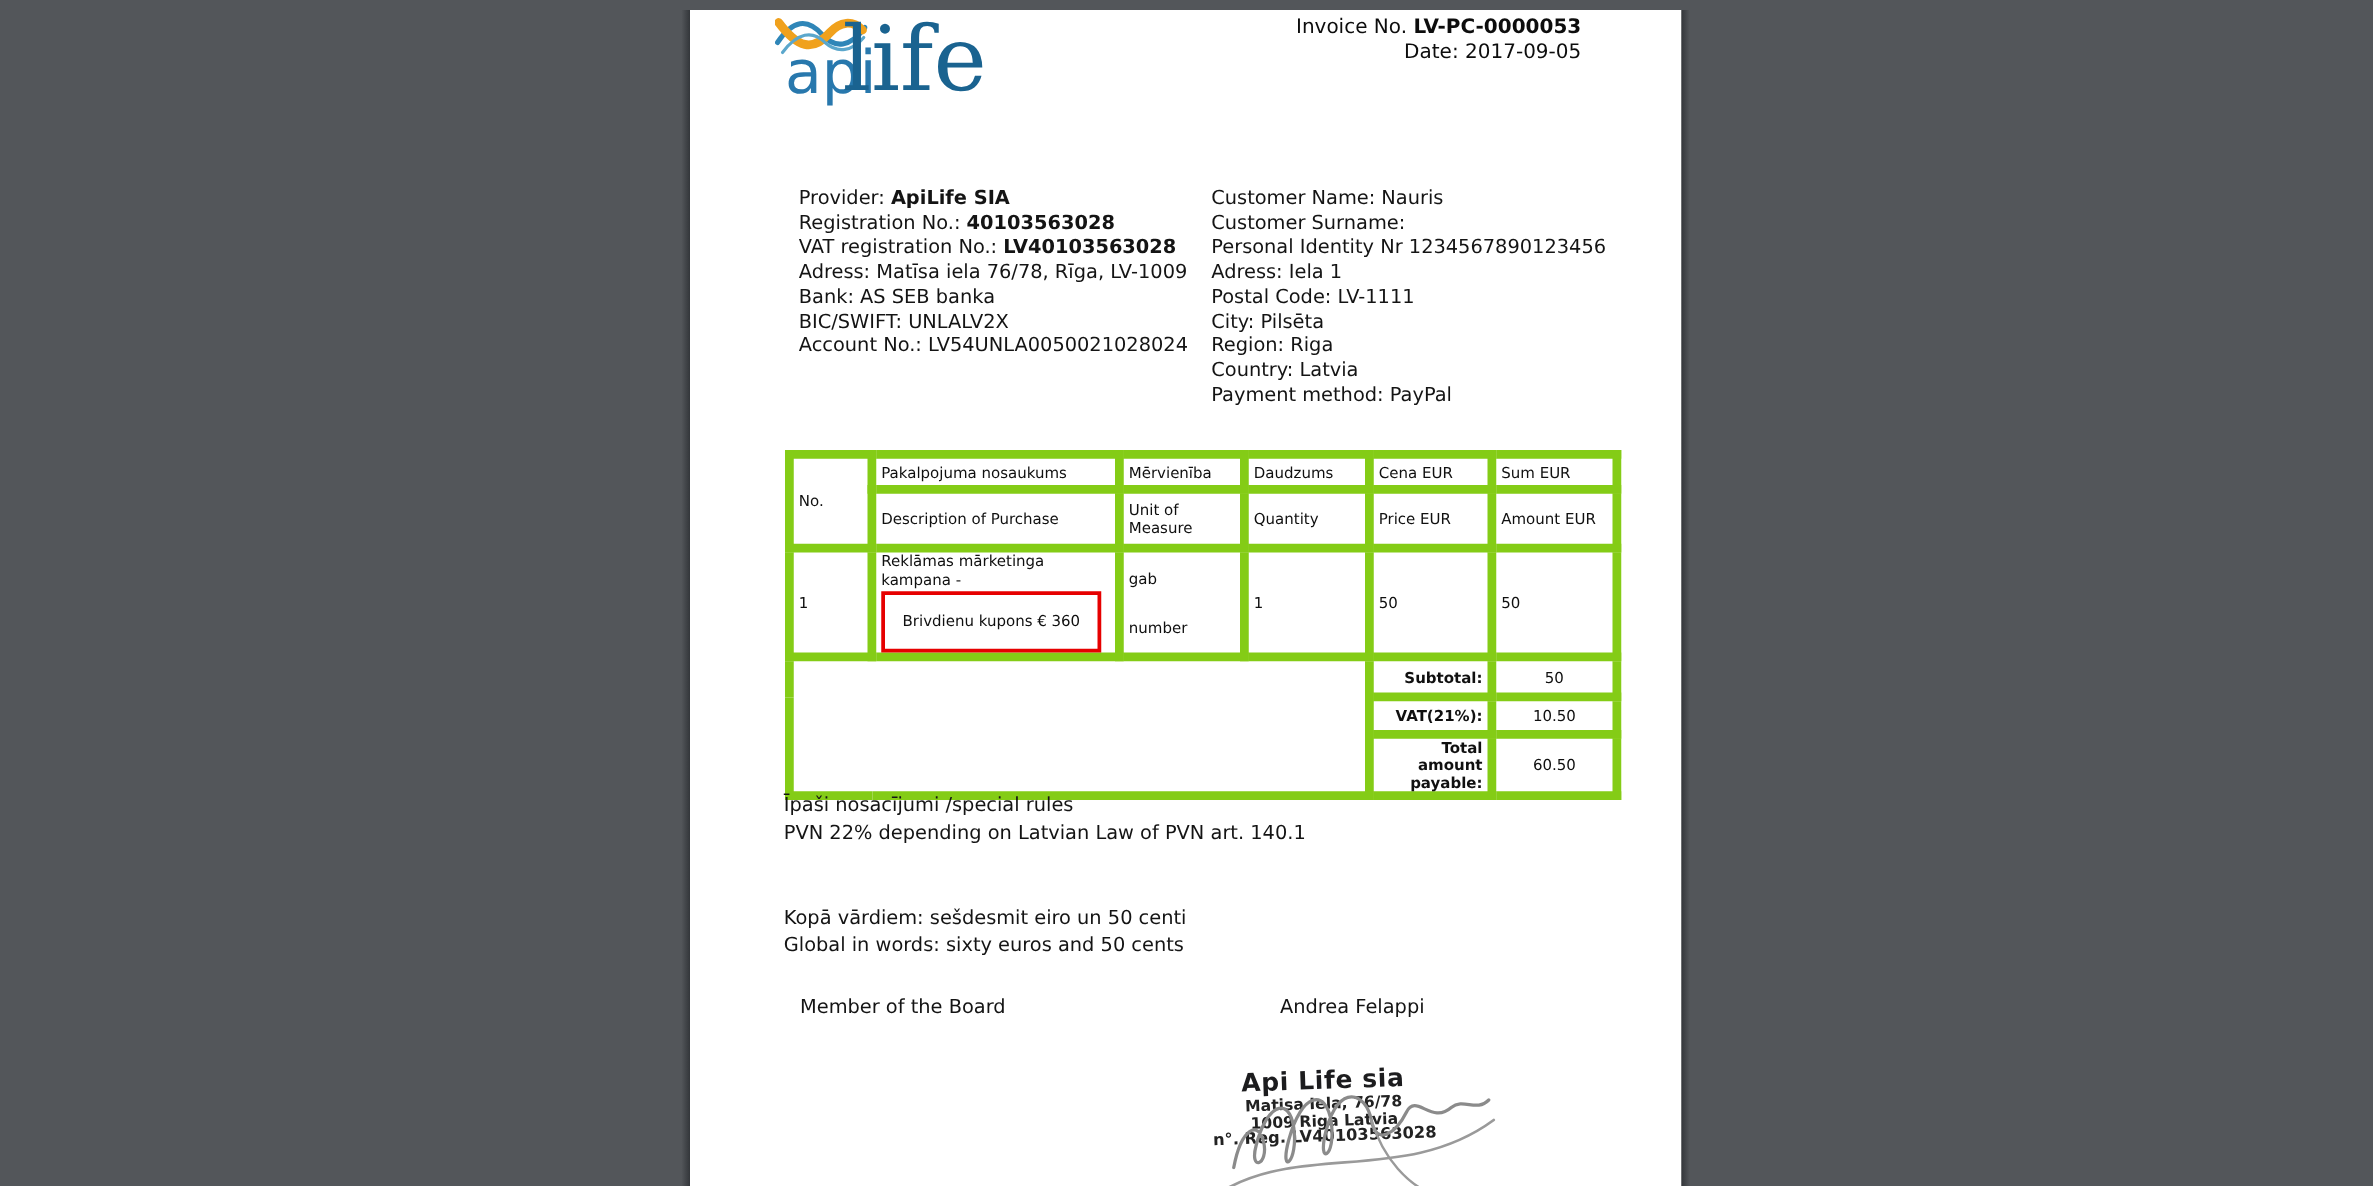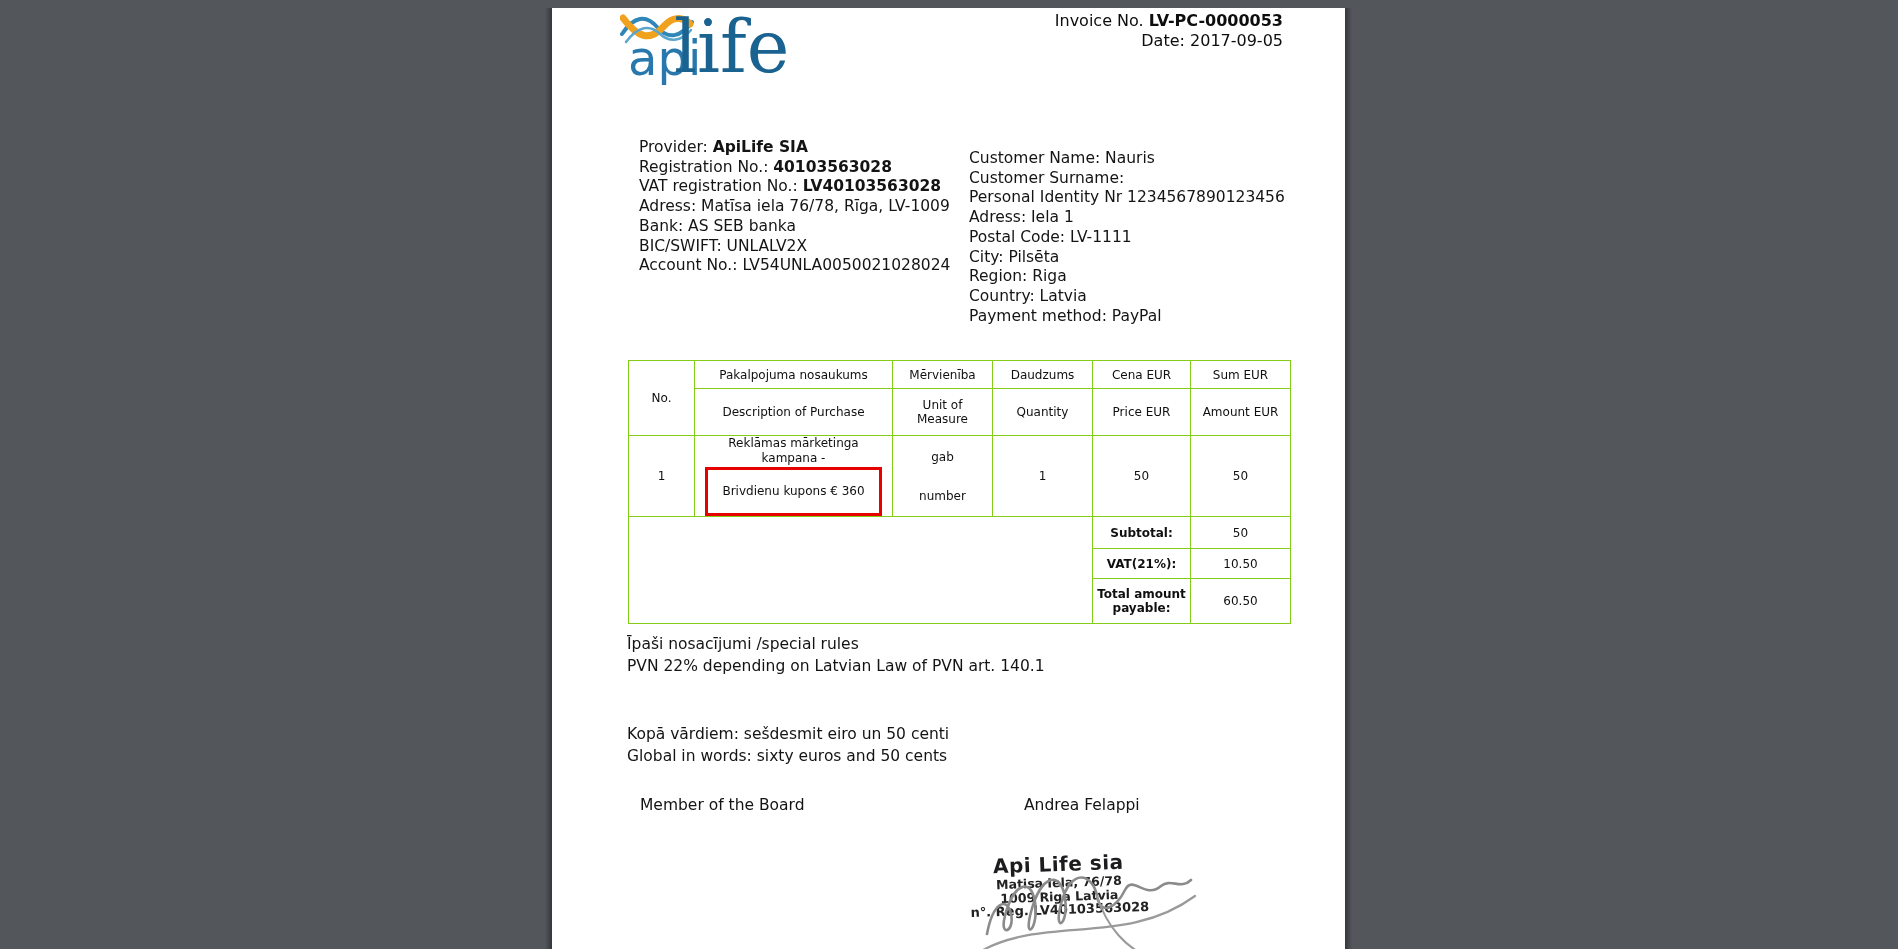--- a/index.html
+++ b/index.html
@@ -22,33 +22,33 @@
   .logo-api {
     position:absolute; left:76px; top:22px; font-size:48px;
     color:#2878ad; letter-spacing:0px;
   }
   .logo-life {
     position:absolute; left:122px; top:-3px;
     font-family:"DejaVu Serif", serif; font-size:72px; color:#1a6390;
   }
 
   
-  .inv-meta { position:absolute; top:3px; right:62px; text-align:right; font-size:16px; line-height:19.5px; color:#0d0d0d; }
-
-  
-  .provider { position:absolute; left:87px; top:130px; font-size:15.5px; line-height:19.7px; }
+  .inv-meta { position:absolute; top:3px; right:80px; text-align:right; font-size:16px; line-height:19.5px; color:#0d0d0d; }
+
+  
+  .provider { position:absolute; left:87px; top:141px; font-size:15.5px; line-height:19.7px; }
   .customer { position:absolute; left:417px; top:141px; font-size:15.5px; line-height:19.7px; }
   .provider b, .inv-meta b { font-weight:bold; }
 
   
   table.inv-table {
     position:absolute; left:76px; top:352px; width:662px;
     border-collapse:collapse; table-layout:fixed; font-size:12px; color:#101010;
   }
-  table.inv-table td { border:1px solid #84cc16; text-align:center; vertical-align:middle; padding:0 4px; }
+  table.inv-table td { border:7px solid #84cc16; vertical-align:middle; padding:0 4px; }
   tr.hr1 { height:28px; }
   tr.hr2 { height:47px; }
   tr.rbody { height:73px; }
   tr.t1 { height:32px; }
   tr.t2 { height:30px; }
   tr.t3 { height:45px; }
   td.desc { vertical-align:top; padding-top:5px; line-height:15px; }
   .redbox {
     display:inline-block; border:3px solid #e60000; padding:14px 14px; margin-top:1px;
   }

